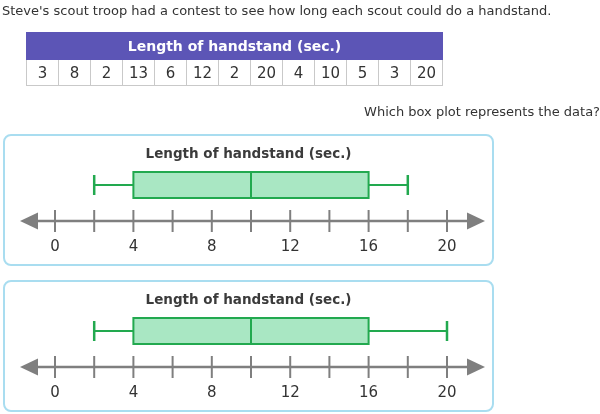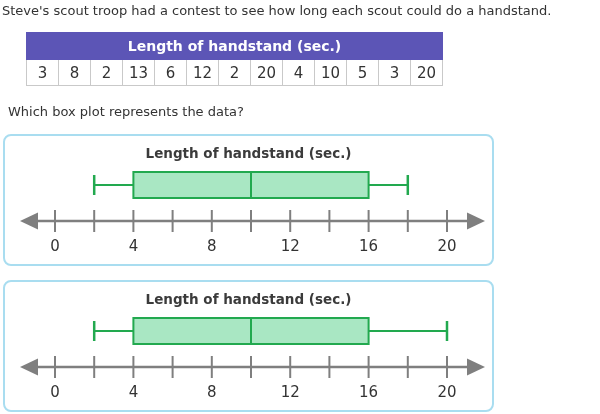--- a/index.html
+++ b/index.html
@@ -16,21 +16,21 @@
   }
   .data-table th{
     background:#5c55b6;color:#fff;font-size:14px;font-weight:bold;
     height:26px;padding:0;border:1px solid #5c55b6;
   }
   .data-table td{
     border:1px solid #c9c9c9;background:#fff;
     width:31px;height:25px;text-align:center;font-size:15px;padding:0;color:#333;
   }
   .prompt{
-    font-size:13px;line-height:16px;margin:18px 0 0 8px;
+    font-size:13px;line-height:16px;margin:18px 0 0 8px;text-align:right;
   }
   .option{
     width:487px;margin:14px 0 0 3px;
     border:2px solid #a9ddf0;border-radius:8px;background:#fff;
     cursor:pointer;
   }
   .plot-title{
     text-align:center;font-weight:bold;font-size:13.5px;color:#3b3b3b;
     margin-top:9px;line-height:17px;
   }

